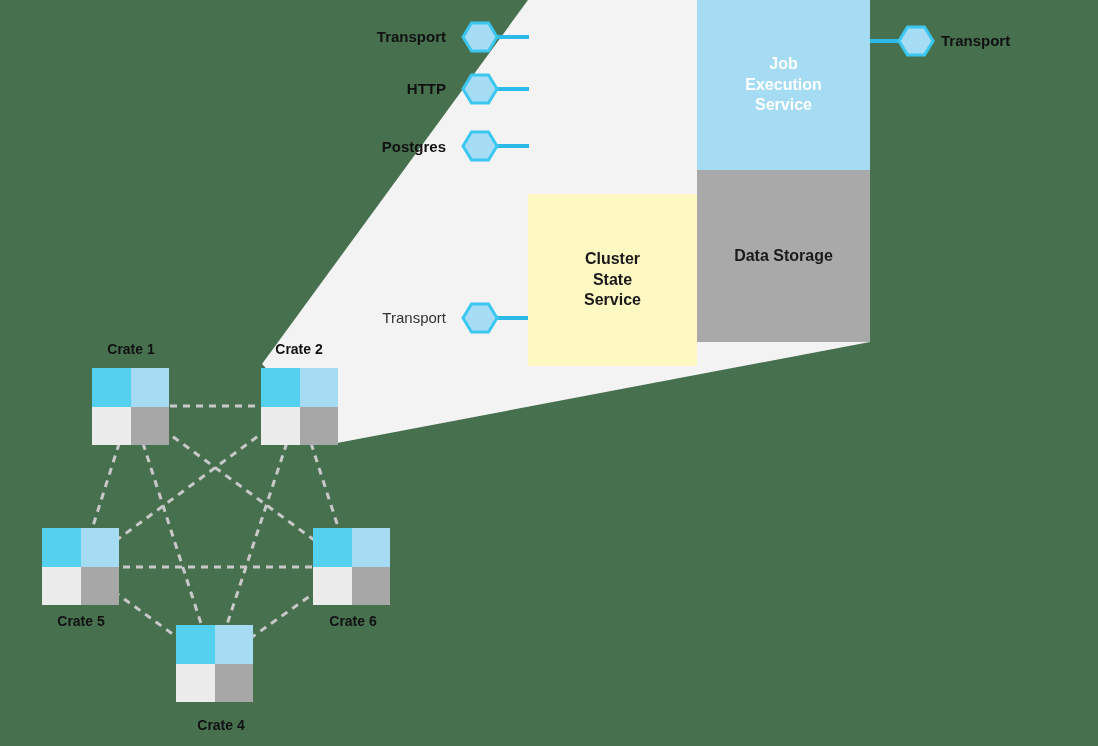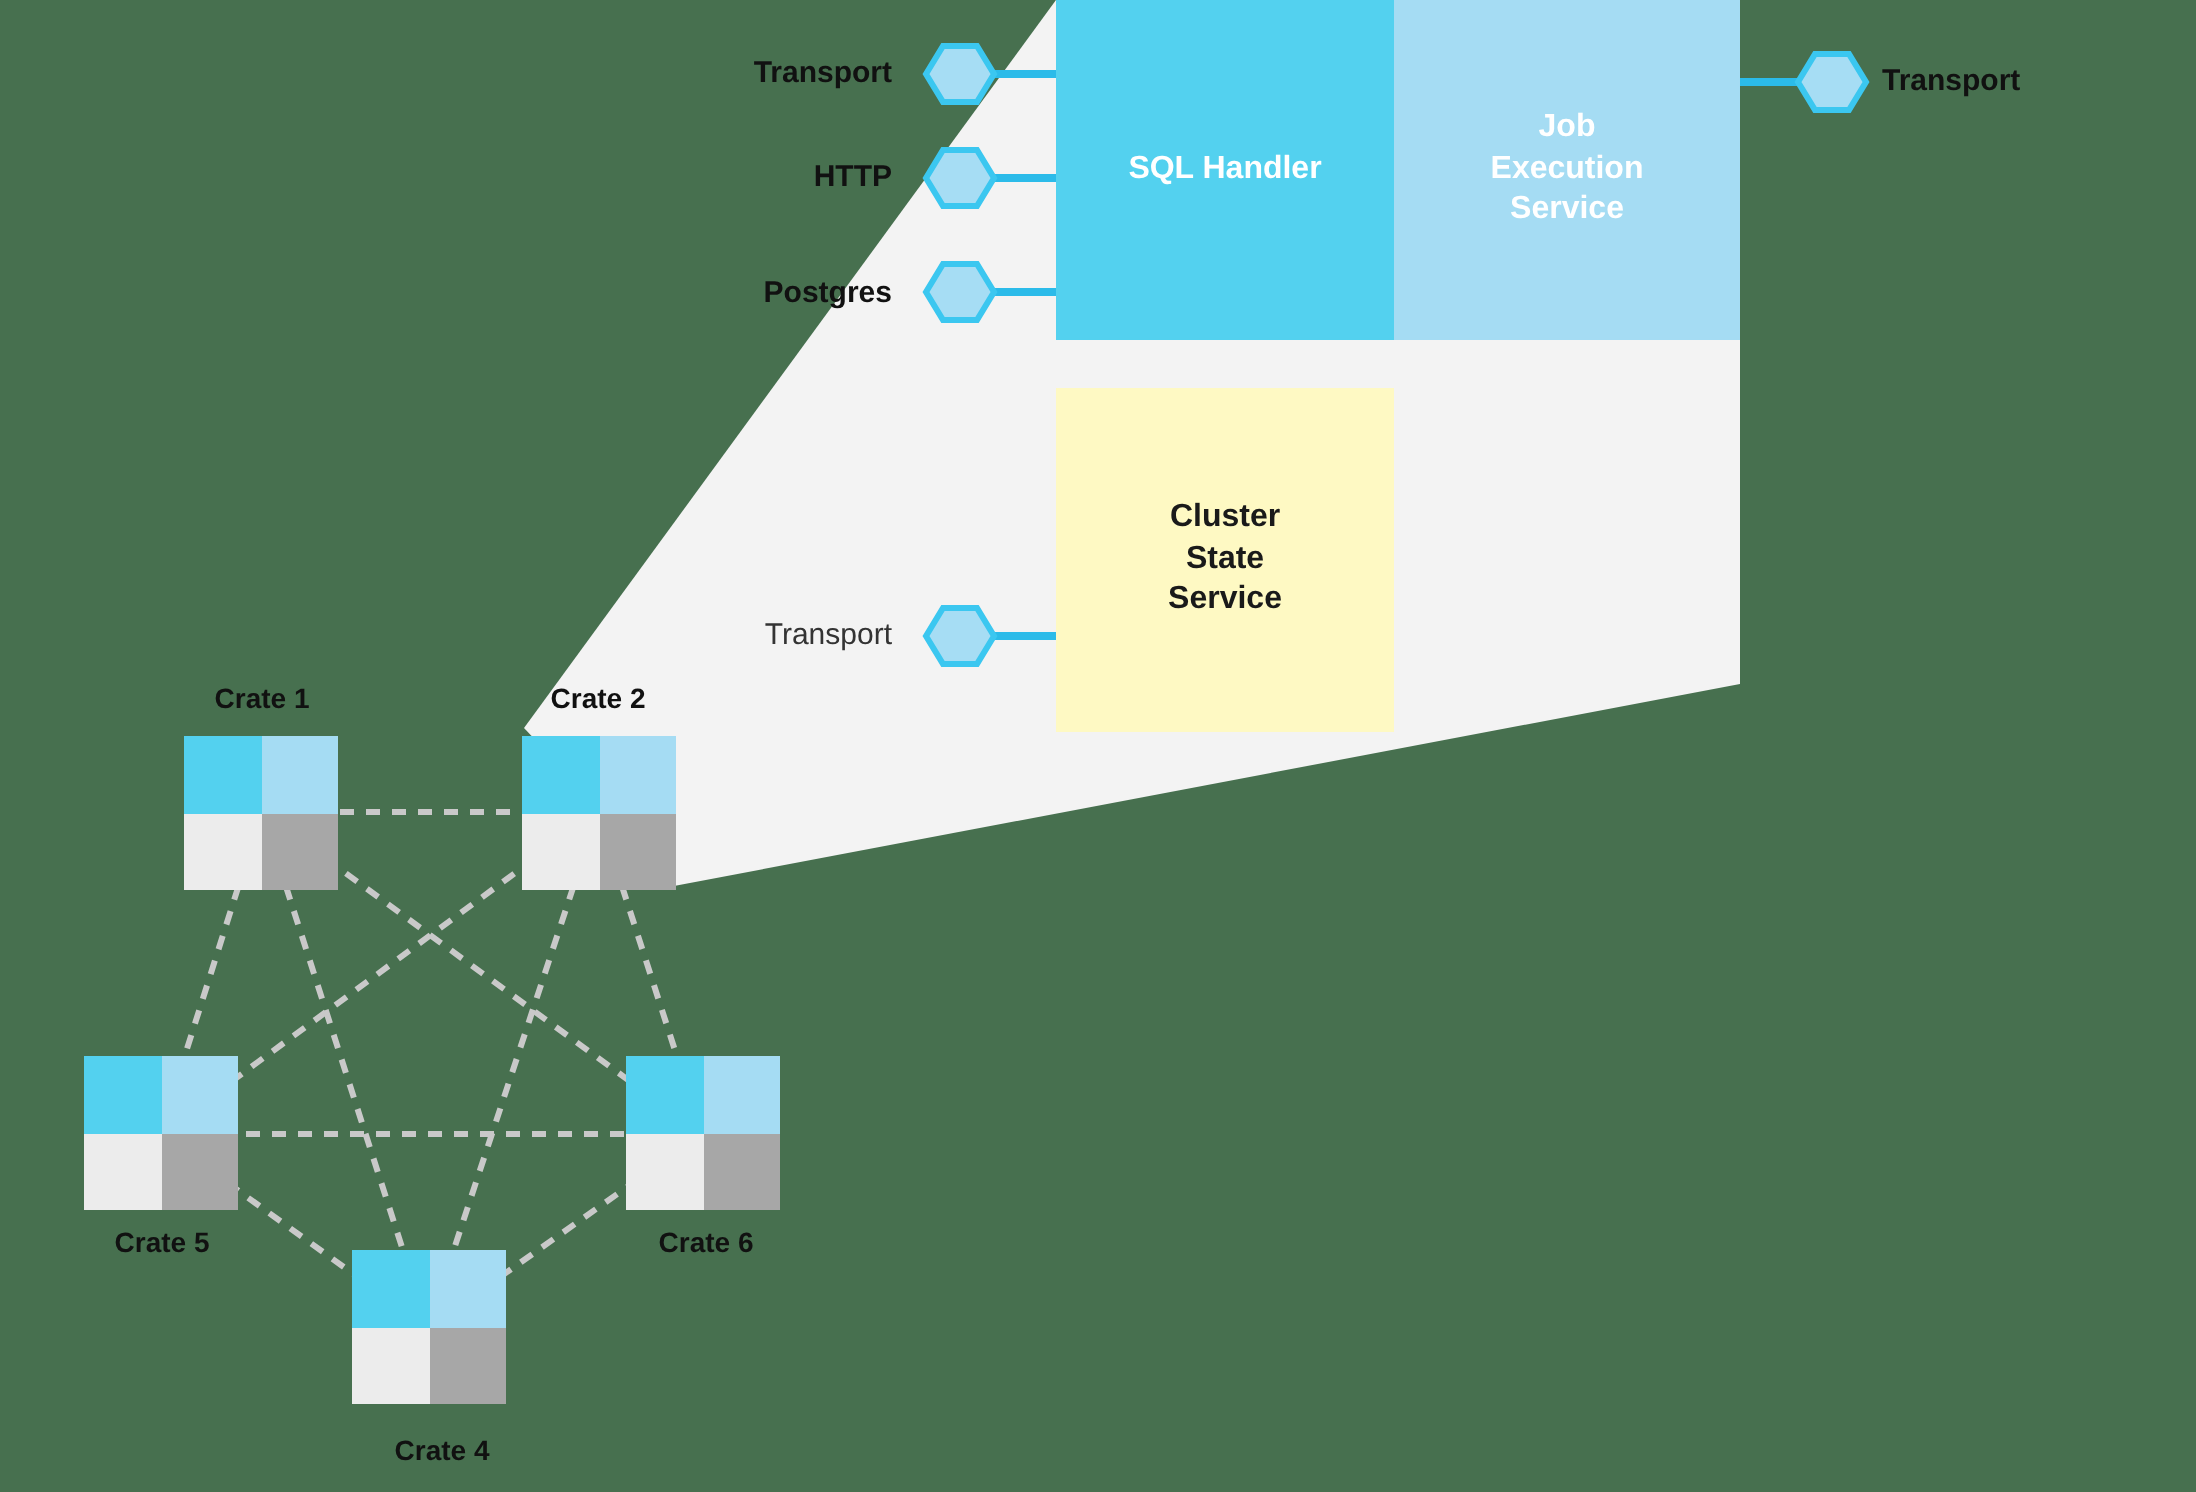--- a/index.html
+++ b/index.html
@@ -96,32 +96,32 @@
 
     <g fill="#A6DDF4" stroke="#3BC7F0" stroke-width="3">
       <polygon points="463,37 471.5,23 488.5,23 497,37 488.5,51 471.5,51"></polygon>
       <polygon points="463,89 471.5,75 488.5,75 497,89 488.5,103 471.5,103"></polygon>
       <polygon points="463,146 471.5,132 488.5,132 497,146 488.5,160 471.5,160"></polygon>
       <polygon points="463,318 471.5,304 488.5,304 497,318 488.5,332 471.5,332"></polygon>
       <polygon points="899,41 907.5,27 924.5,27 933,41 924.5,55 907.5,55"></polygon>
     </g>
   </svg>
 
-  <div class="quad" id="q-sql">
-    <span>SQL Handler</span>
-  </div>
   <div class="quad" id="q-job">
     <span>Job
 Execution
 Service</span>
   </div>
   <div class="quad" id="q-cluster">
     <span>Cluster
 State
 Service</span>
+  </div>
+  <div class="quad" id="q-data">
+    <span>Data Storage</span>
   </div>
 
   <div class="port-label right-align" id="pl-transport-top">Transport</div>
   <div class="port-label right-align" id="pl-http">HTTP</div>
   <div class="port-label right-align" id="pl-postgres">Postgres</div>
   <div class="port-label right-align" id="pl-transport-bottom">Transport</div>
   <div class="port-label" id="pl-transport-right">Transport</div>
 
   <div class="crate-icon" id="ci-1">
     <span class="cell cell-tl"></span>

